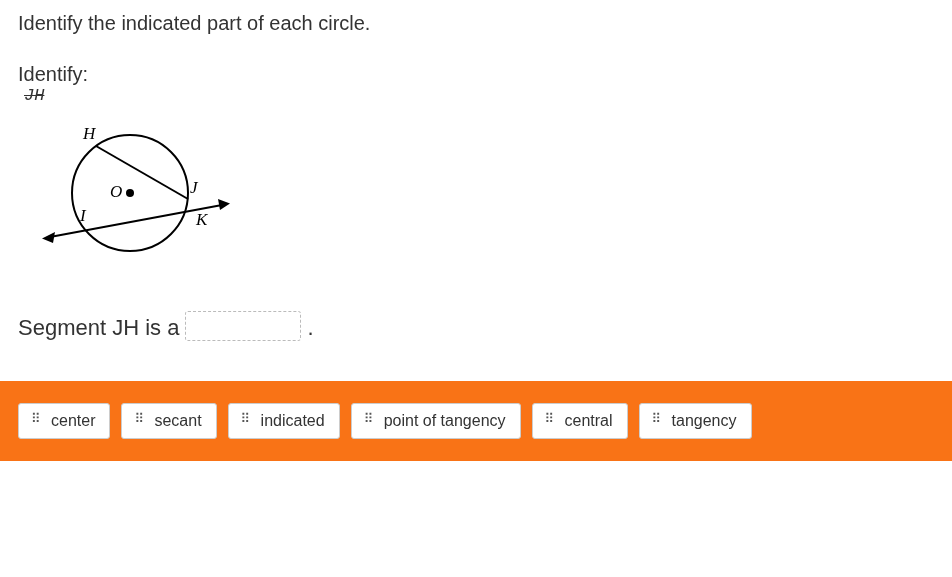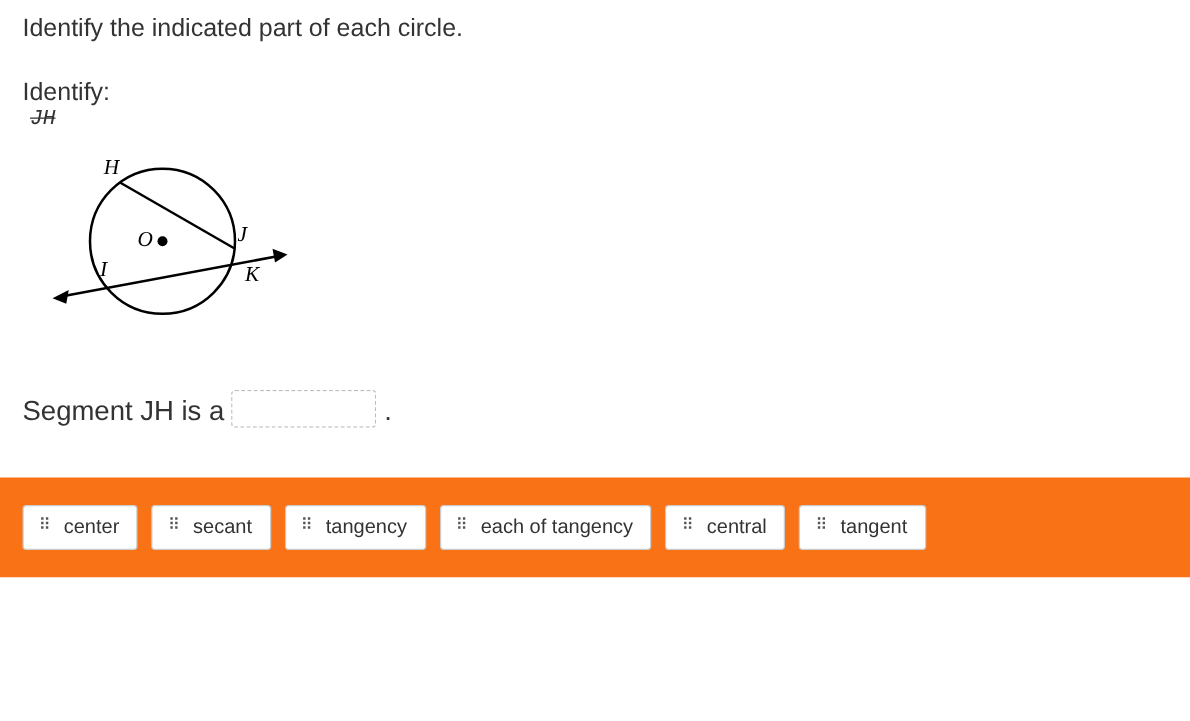--- a/index.html
+++ b/index.html
@@ -133,27 +133,27 @@
   <div class="option-tile">
     <span class="grip"></span>
     <span>center</span>
   </div>
   <div class="option-tile">
     <span class="grip"></span>
     <span>secant</span>
   </div>
   <div class="option-tile">
     <span class="grip"></span>
-    <span>tangency</span>
+    <span>indicated</span>
   </div>
   <div class="option-tile">
     <span class="grip"></span>
-    <span>each of tangency</span>
+    <span>point of tangency</span>
   </div>
   <div class="option-tile">
     <span class="grip"></span>
     <span>central</span>
   </div>
   <div class="option-tile">
     <span class="grip"></span>
-    <span>tangent</span>
+    <span>tangency</span>
   </div>
 </div>
 
 </body></html>

